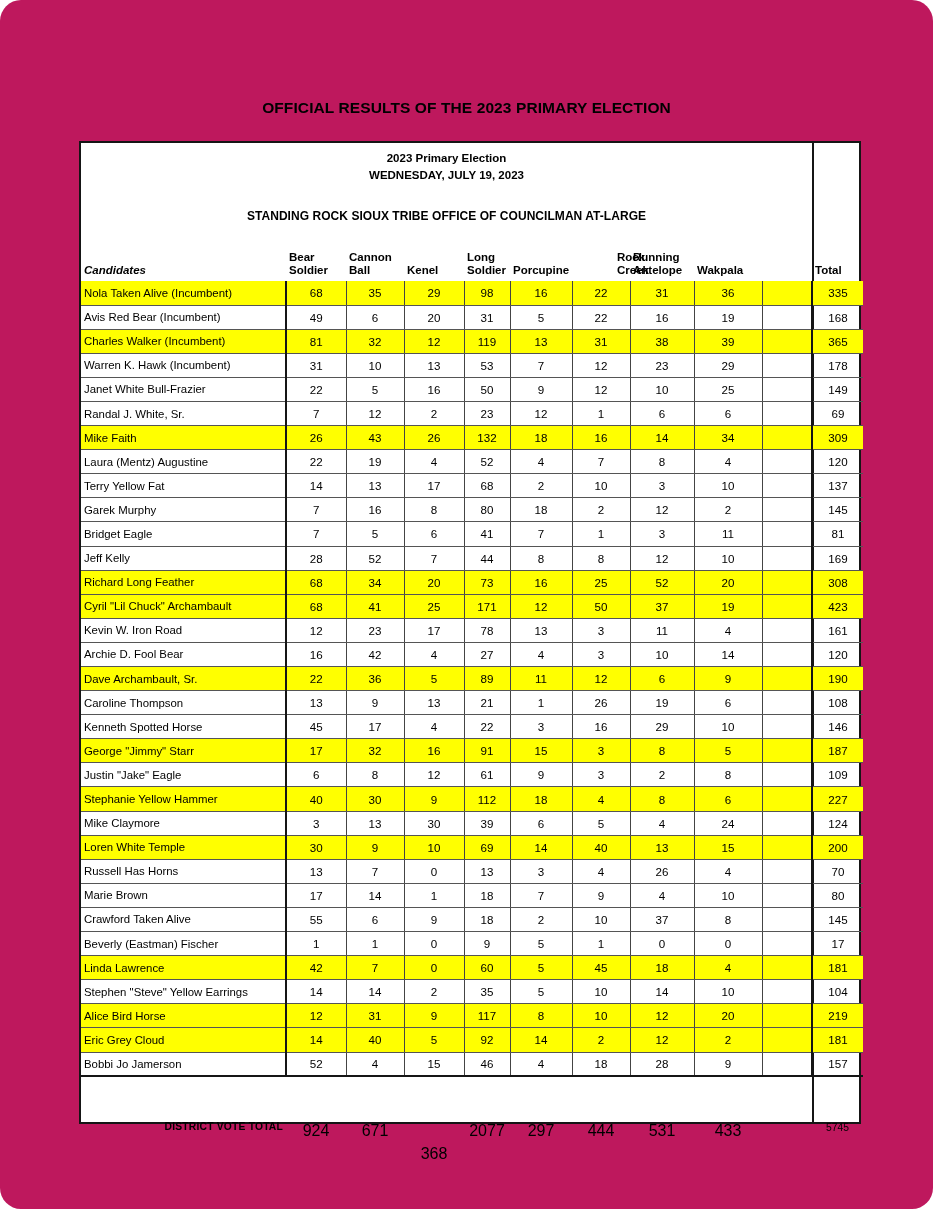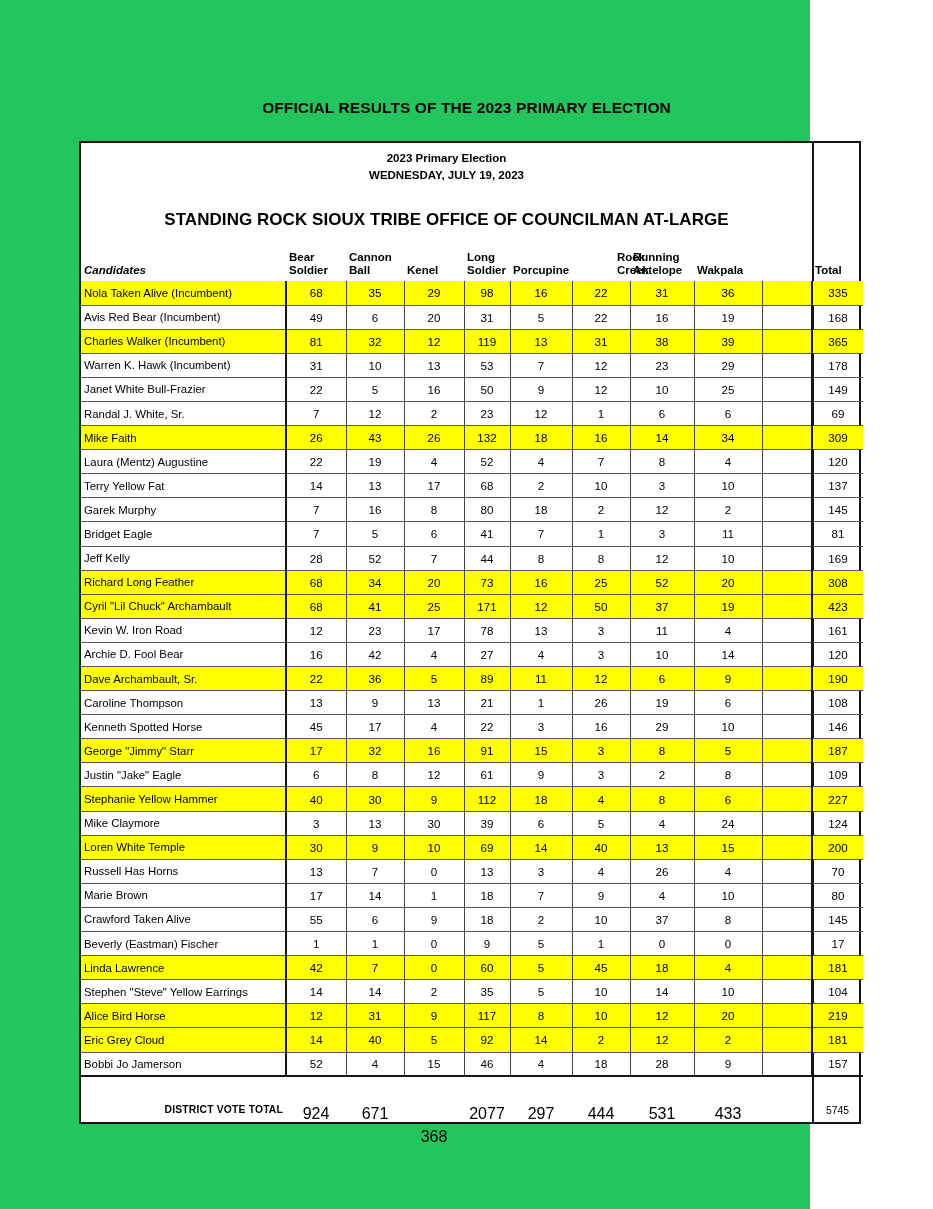--- a/index.html
+++ b/index.html
@@ -11,23 +11,24 @@
     width: 933px;
     height: 1209px;
     font-family: "Liberation Sans", sans-serif;
     color: #000000;
     position: relative;
     overflow: hidden;
   }
 
   #page {
     position: relative;
-    width: 810px;
+    width: 933px;
     height: 1209px;
-    background: #22c55e;
+    background: #be185d;
+    border-radius: 21px;
   }
 
   
   .page-title {
     position: absolute;
     left: 0;
     top: 99px;
     width: 933px;
     text-align: center;
     font-size: 15.5px;
@@ -65,21 +66,21 @@
     width: 731px;
     height: 138px;
   }
   .hdr-line {
     text-align: center;
     font-weight: bold;
     font-size: 11.5px;
     line-height: 1.45;
   }
   .hdr-line.l1 { margin-top: 7px; }
-  .hdr-line.office { margin-top: 25px; font-size: 17px; letter-spacing: .05px; }
+  .hdr-line.office { margin-top: 25px; font-size: 12px; letter-spacing: .05px; }
 
   
   .colhdr {
     position: absolute;
     left: 0;
     top: 94px;
     width: 782px;
     height: 44px;
   }
   .colhdr .cell {
@@ -632,21 +633,21 @@
               <td>46</td>
               <td>4</td>
               <td>18</td>
               <td>28</td>
               <td>9</td>
               <td class="blank"></td>
               <td class="total">157</td>
             </tr>
           </tbody>
       </table>
-      <div class="dtotal" style="top: 808px;">
+      <div class="dtotal" style="top: 825px;">
         <div class="lbl">DISTRICT VOTE TOTAL</div>
       <div class="val" style="left: 205px; width: 60px;">924</div>
           <div class="val" style="left: 265px; width: 58px;">671</div>
           <div class="val" style="left: 323px; width: 60px; margin-top: 23px;">368</div>
           <div class="val" style="left: 383px; width: 46px;">2077</div>
           <div class="val" style="left: 429px; width: 62px;">297</div>
           <div class="val" style="left: 491px; width: 58px;">444</div>
           <div class="val" style="left: 549px; width: 64px;">531</div>
           <div class="val" style="left: 613px; width: 68px;">433</div>
           <div class="grand" style="left: 731px; width: 51px;">5745</div>

